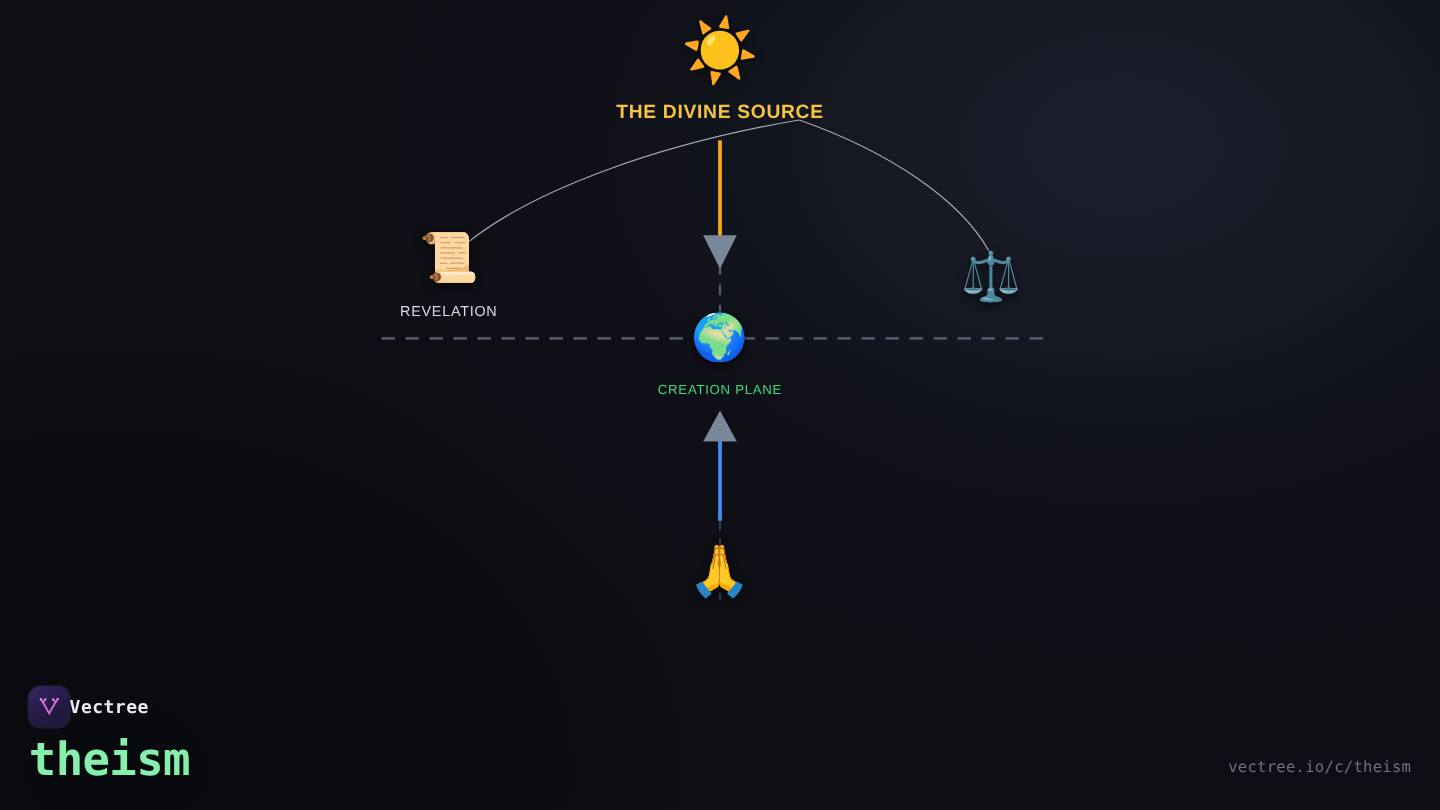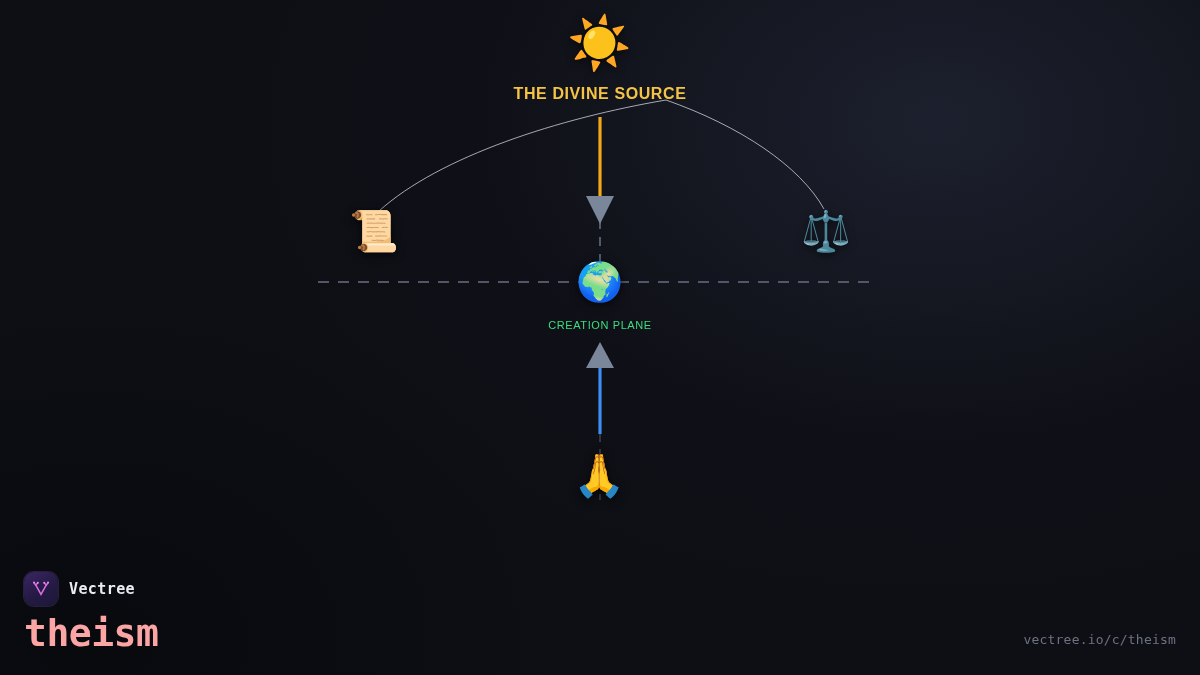--- a/index.html
+++ b/index.html
@@ -116,21 +116,20 @@
 
   
   #branding {
     position: absolute;
     left: 24px;
     bottom: 23px;
   }
   #brand-row {
     display: flex;
     align-items: center;
-    gap: 11px;
   }
   #brand-logo {
     width: 34px;
     height: 34px;
     border-radius: 10px;
     background: linear-gradient(150deg, #3a2663 0%, #241a44 55%, #1d1838 100%);
     display: flex;
     align-items: center;
     justify-content: center;
     box-shadow: 0 0 0 1px rgba(150,110,220,0.22);
@@ -139,21 +138,21 @@
     font-family: "DejaVu Sans Mono", monospace;
     font-size: 15px;
     font-weight: bold;
     color: #e9ecf2;
     letter-spacing: 0.4px;
   }
   #concept-title {
     font-family: "DejaVu Sans Mono", monospace;
     font-size: 38px;
     font-weight: bold;
-    color: #fca5a5;
+    color: #86efac;
     letter-spacing: -0.5px;
     margin-top: 8px;
     line-height: 1;
     text-align: center;
   }
   #site-url {
     position: absolute;
     right: 24px;
     bottom: 28px;
     font-family: "DejaVu Sans Mono", monospace;
@@ -190,20 +189,21 @@
     <polygon points="586,368 614,368 600,342" fill="#7a8699"></polygon>
   </svg>
 
   <div class="node" id="node-divine-source">
     <span class="glyph">☀️</span>
     <span class="node-label">THE DIVINE SOURCE</span>
   </div>
 
   <div class="node" id="node-revelation">
     <span class="glyph">📜</span>
+    <span class="node-label">REVELATION</span>
   </div>
 
   <div class="node" id="node-providence">
     <span class="glyph">⚖️</span>
   </div>
 
   <div class="node" id="node-creation-plane">
     <span class="glyph">🌍</span>
     <span class="node-label">CREATION PLANE</span>
   </div>

